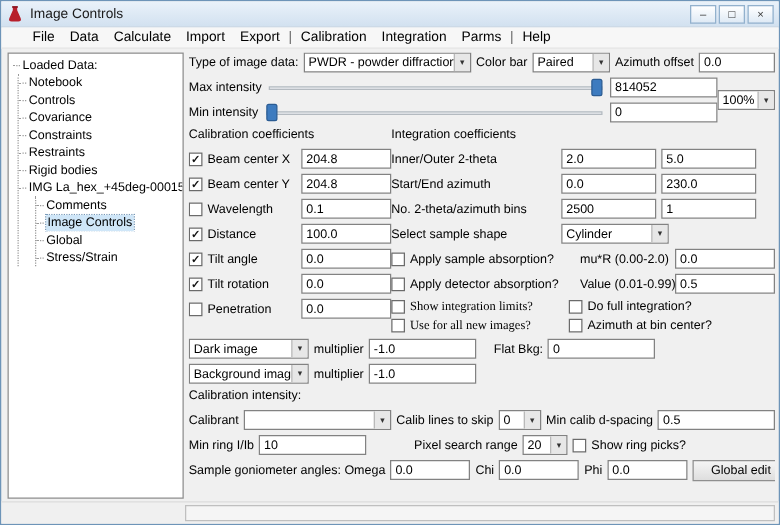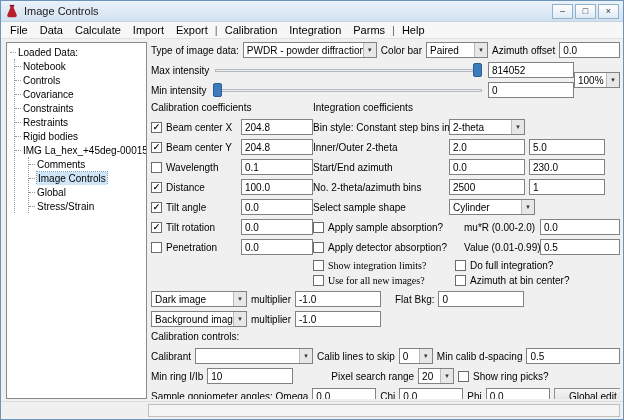--- a/index.html
+++ b/index.html
@@ -15,21 +15,21 @@
   .appicon { width:14px; height:14px; flex:none; }
   .title { font-size:11px; color:#1a1a1a; margin-left:5px; flex:1;
            white-space:nowrap; overflow:hidden; }
   .winbtns { display:flex; gap:2px; }
   .winbtn { width:21px; height:15px; border:1px solid #92b1cd;
             background:linear-gradient(#ffffff,#dfeaf5); font-size:9px; line-height:13px;
             text-align:center; color:#333; }
 
   
   .menubar { height:17px; display:flex; align-items:center; background:#f7f7f7;
-             border-bottom:1px solid #e3e3e3; padding-left:3px; }
+             border-bottom:1px solid #e3e3e3; padding-left:19px; }
   .menu-item { font-size:11px; padding:1px 6px; color:#000; white-space:nowrap; }
   .menu-sep { font-size:11px; color:#666; padding:0 1px; }
 
   
   .tree { position:absolute; left:5px; top:41px; width:141px; bottom:20px;
           background:#fff; border:1px solid #8a8a8a; overflow:hidden;
           font-size:10px; padding:2px 0 0 3px; }
   .t-item { height:14px; line-height:13px; white-space:nowrap; display:flex;
             align-items:center; overflow:hidden; }
   .t-item::before { content:""; width:6px; height:0; border-top:1px dotted #9a9a9a;
@@ -244,27 +244,20 @@
           <span class="cb"></span>
           <span class="lbl flex1">Penetration</span>
           <span class="inp w72">0.0</span>
         </div>
       </div>
 
       <div class="col-right">
         <div class="sec-h">Integration coefficients</div>
 
         <div class="crow">
-          <span class="lbl w132">Bin style: Constant step bins in</span>
-          <span class="combo w76">
-            <span class="ct">2-theta</span>
-            <span class="cbtn">▾</span>
-          </span>
-        </div>
-        <div class="crow">
           <span class="lbl w132">Inner/Outer 2-theta</span>
           <span class="inp w76">2.0</span>
           <span class="inp w76">5.0</span>
         </div>
         <div class="crow">
           <span class="lbl w132">Start/End azimuth</span>
           <span class="inp w76">0.0</span>
           <span class="inp w76">230.0</span>
         </div>
         <div class="crow">
@@ -327,21 +320,21 @@
 
     <div class="row">
       <span class="combo w96">
         <span class="ct">Background image</span>
         <span class="cbtn">▾</span>
       </span>
       <span class="lbl">multiplier</span>
       <span class="inp w74">-1.0</span>
     </div>
 
-    <div class="sec-h">Calibration controls:</div>
+    <div class="sec-h">Calibration intensity:</div>
 
     <div class="row">
       <span class="lbl">Calibrant</span>
       <span class="combo w118">
         <span class="ct"></span>
         <span class="cbtn">▾</span>
       </span>
       <span class="lbl">Calib lines to skip</span>
       <span class="combo w34">
         <span class="ct">0</span>

